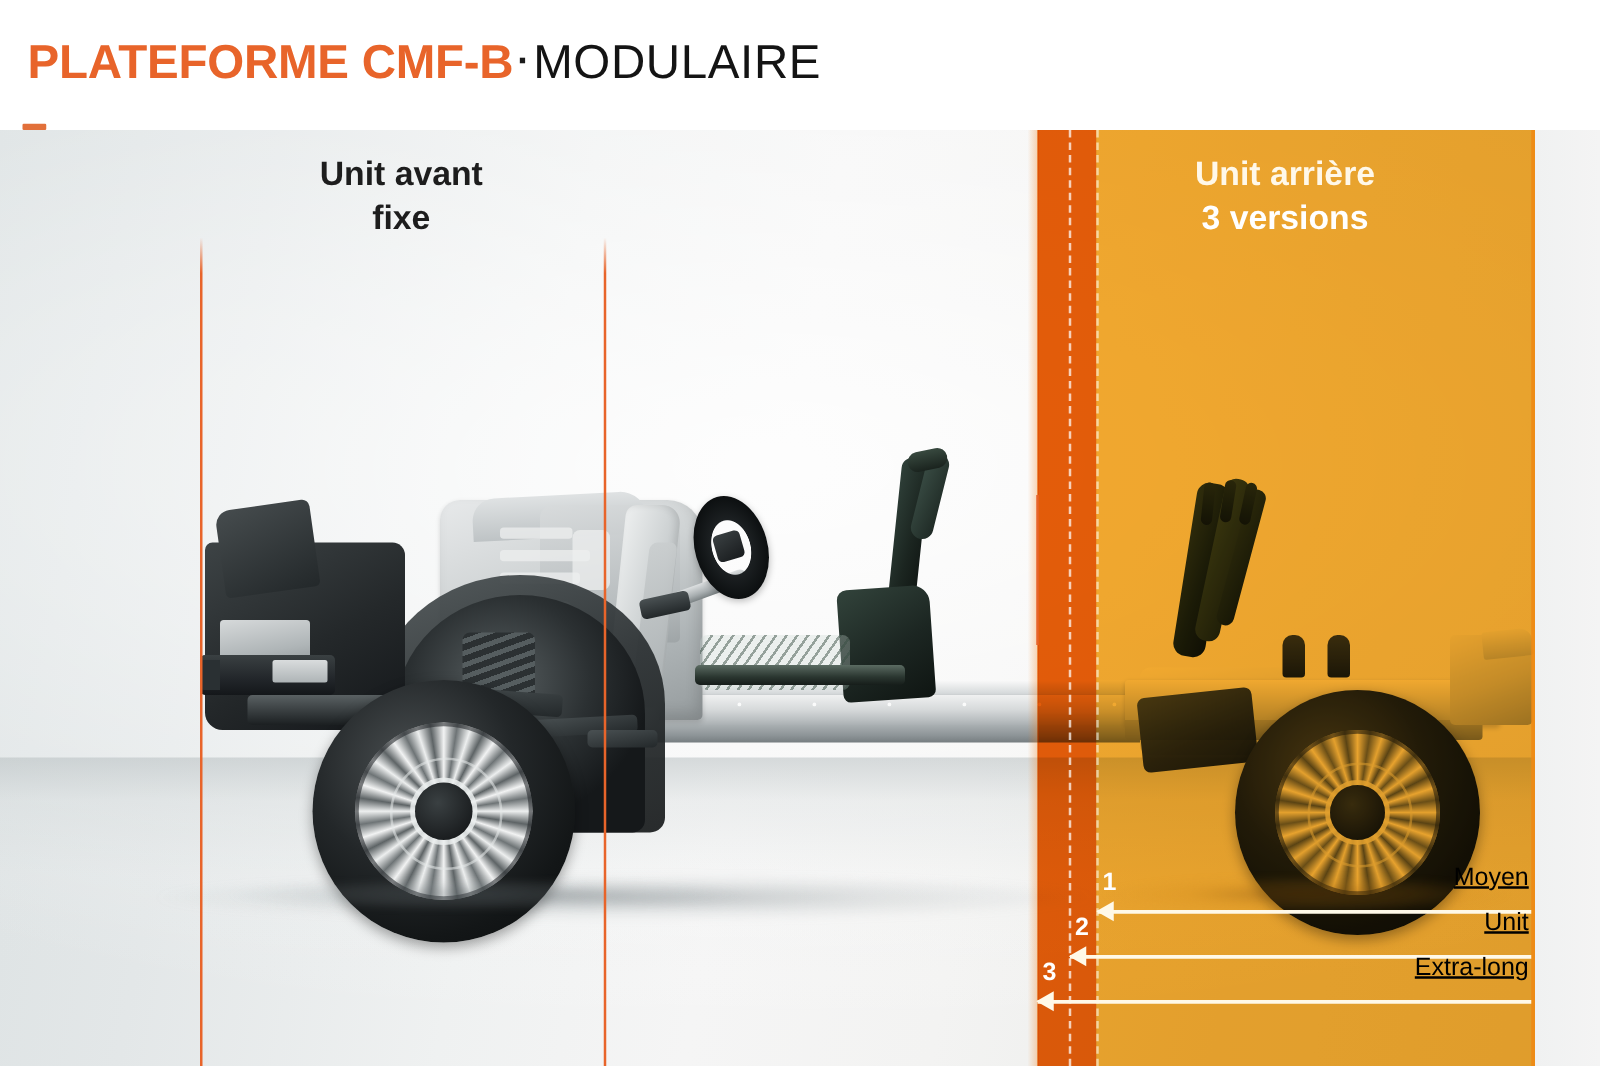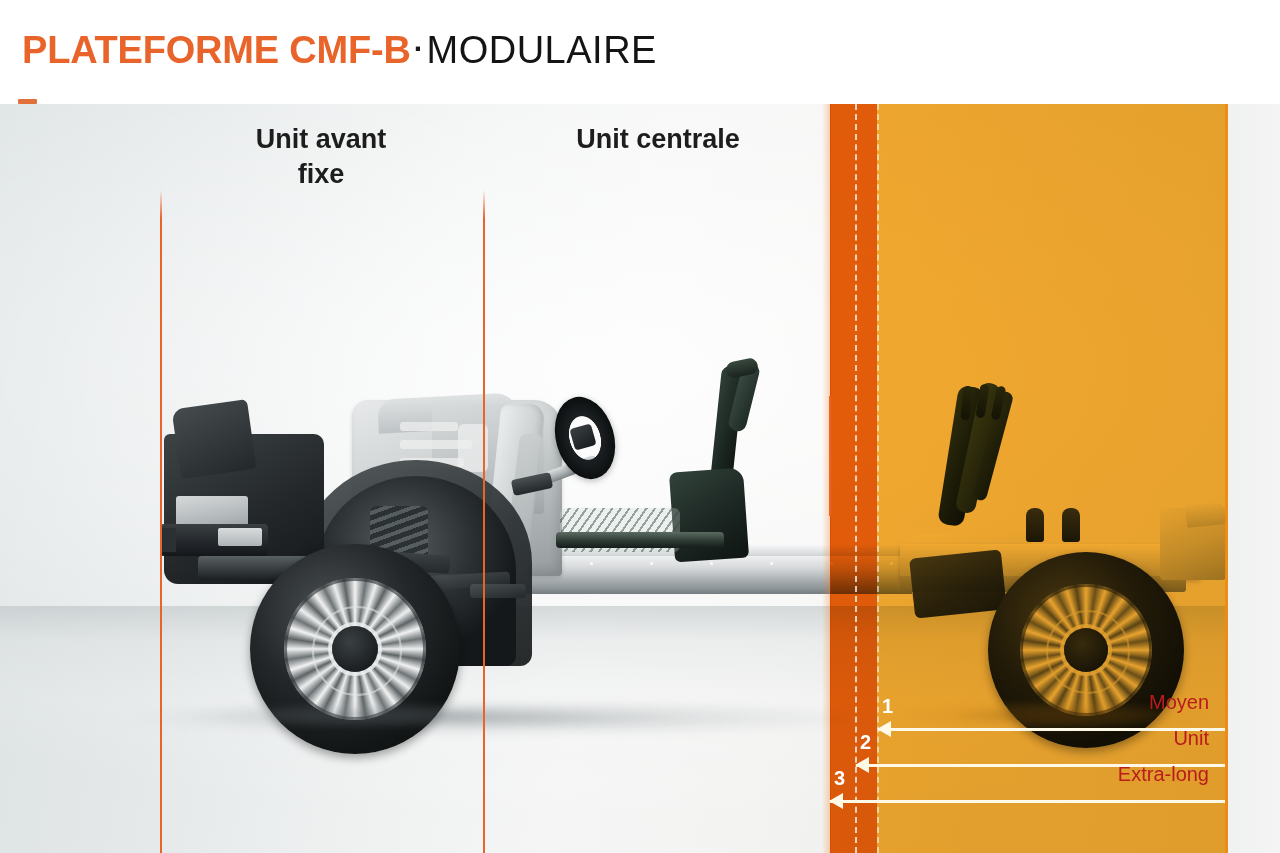--- a/index.html
+++ b/index.html
@@ -62,21 +62,21 @@
   .caption.dark{color:#1d1d1d;}
   .caption.light .c-top{color:#FFF8E9;}
   .caption.light .c-bot{color:#FFFFFF;}
 
   
   .arrow-row{position:absolute;height:26px;}
   .arrow-line{position:absolute;left:0;right:0;top:11px;height:3px;background:#FFF9E8;}
   .arrow-head{position:absolute;left:-1px;top:4px;width:0;height:0;
     border-top:8px solid transparent;border-bottom:8px solid transparent;border-right:14px solid #FFF9E8;}
   .arrow-num{position:absolute;top:-22px;left:4px;font-size:20px;font-weight:bold;color:#FFFFFF;}
-  .arrow-label{position:absolute;right:16px;top:-26px;font-size:20px;color:#b91c1c;white-space:nowrap;}
+  .arrow-label{position:absolute;right:2px;top:-26px;font-size:20px;color:#000000;white-space:nowrap;text-decoration:underline;}
 
   
   .chassis{position:absolute;left:0;top:0;width:1280px;height:749px;}
   .cp{position:absolute;}
 
   
   .floorpan{left:470px;top:452px;width:700px;height:28px;
     background:linear-gradient(180deg,#F0F1F1 0%,#D6D9DA 42%,#B9BEC0 72%,#9BA2A5 100%);
     border-radius:2px;
     box-shadow:0 1px 2px rgba(0,0,0,.20);}
@@ -330,23 +330,26 @@
     <div class="vline" style="left:160px;top:86px;height:716px;"></div>
     <div class="vline" style="left:483px;top:86px;height:716px;"></div>
     <div class="vline" style="left:829px;top:292px;height:120px;background:#E8642A;"></div>
 
     <div class="caption dark" style="left:205px;top:20px;width:232px;">
       <span class="c-top">Unit avant</span>
       <span class="c-bot">fixe</span>
     </div>
 
     <div class="caption dark" style="left:542px;top:20px;width:232px;">
-      <span class="c-top">Unit centrale</span>
-    </div>
-
+    </div>
+
+    <div class="caption light" style="left:912px;top:20px;width:232px;">
+      <span class="c-top">Unit arrière</span>
+      <span class="c-bot">3 versions</span>
+    </div>
 
     <div class="arrow-row" style="left:878px;top:613px;width:347px;">
       <div class="arrow-line"></div>
       <div class="arrow-head"></div>
       <div class="arrow-num">1</div>
       <div class="arrow-label">Moyen</div>
     </div>
 
     <div class="arrow-row" style="left:856px;top:649px;width:369px;">
       <div class="arrow-line"></div>

